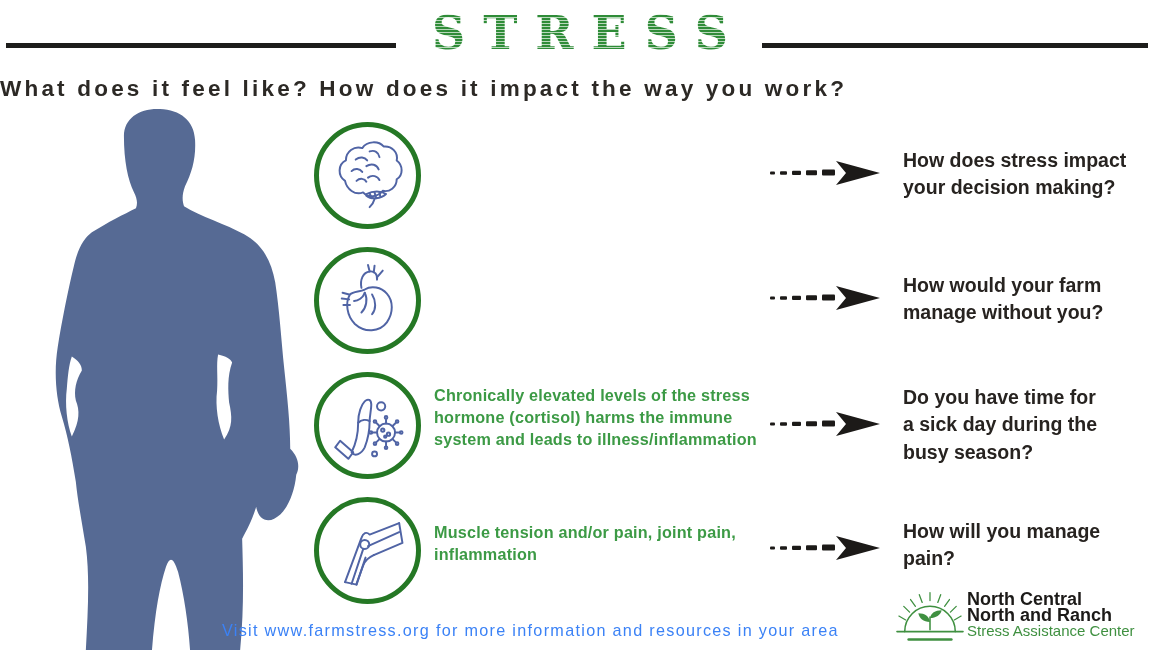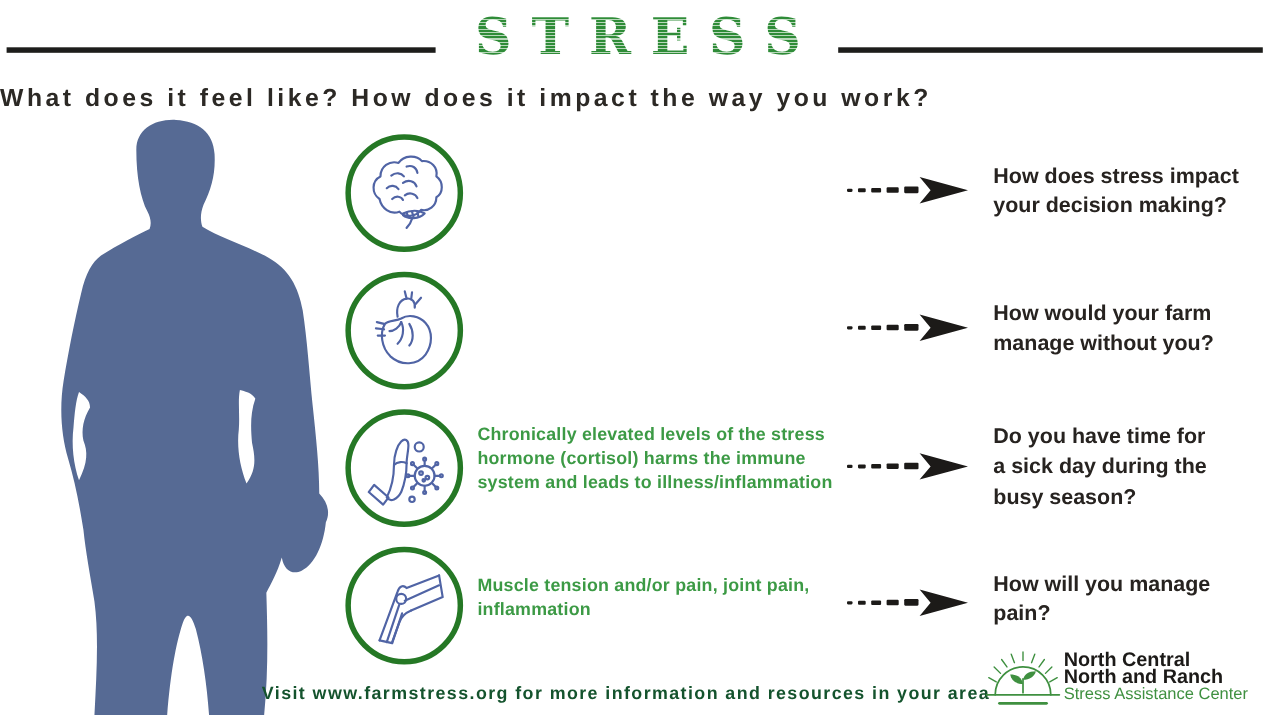--- a/index.html
+++ b/index.html
@@ -53,22 +53,22 @@
   }
   .arrow{position:absolute;left:770px;}
   .question{
     position:absolute;left:903px;width:258px;
     color:var(--ink);font-size:19.5px;font-weight:700;line-height:1.4;
     white-space:pre-line;
   }
 
   
   .footnote{
-    position:absolute;left:238px;top:621px;width:690px;
-    font-size:16.2px;font-weight:700;letter-spacing:1.3px;color:#14532d;
+    position:absolute;left:222px;top:621px;width:690px;
+    font-size:16.2px;font-weight:400;letter-spacing:1.3px;color:#3b82f6;
     white-space:nowrap;
   }
   .logo-icon{position:absolute;left:895px;top:590px;}
   .logo-text{position:absolute;left:967px;top:592px;line-height:15.5px;white-space:nowrap;}
   .logo-text .l1,.logo-text .l2{font-size:18px;font-weight:700;color:#1c1a18;}
   .logo-text .l3{font-size:15px;font-weight:400;color:var(--green-logo);}
 </style>
 </head>
 <body>
 

